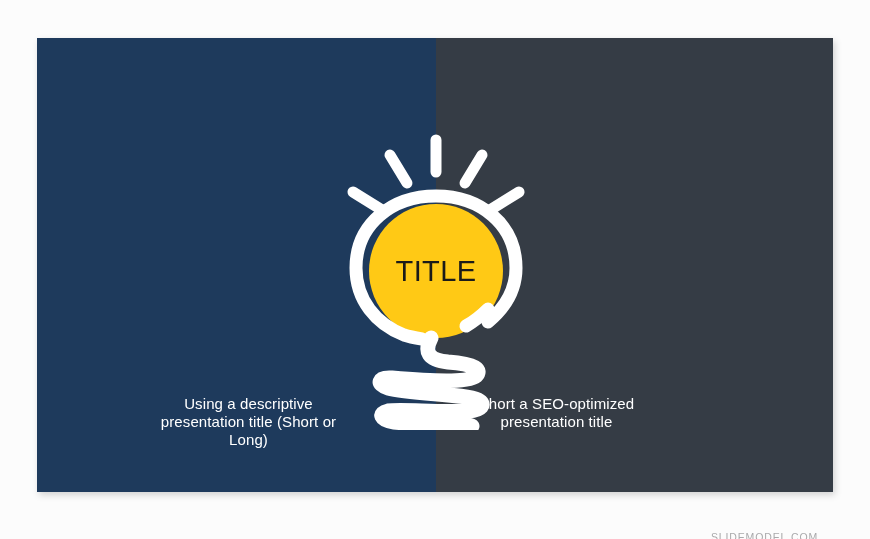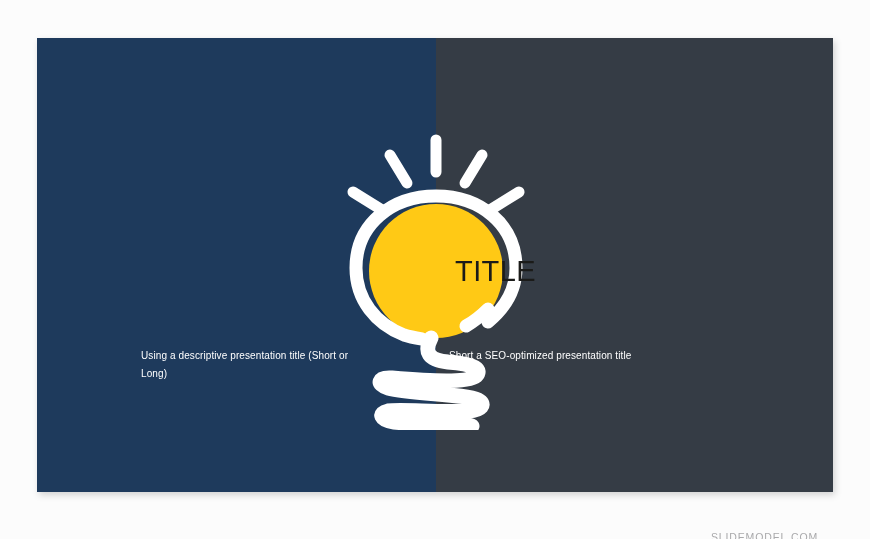--- a/index.html
+++ b/index.html
@@ -31,23 +31,25 @@
     top: 0;
     height: 100%;
   }
   #panel-left  { left: 0;     width: 399px; background: #1e3a5c; }
   #panel-right { left: 399px; width: 397px; background: #353c45; }
 
   
   .caption {
     position: absolute;
     color: #ffffff;
-    font-size: 10px;
+    font-size: 15px;
     line-height: 18px;
+    text-align: center;
     letter-spacing: 0.1px;
+    margin-top: 48px;
   }
   #caption-left {
     left: 104px;
     top: 309px;
     width: 215px;
   }
   #caption-right {
     left: 412px;
     top: 309px;
     width: 215px;
@@ -61,21 +63,21 @@
     width: 200px;
     height: 300px;
   }
   #lightbulb svg { display: block; }
 
   #bulb-title {
     position: absolute;
     left: 0;
     top: 127px;
     width: 200px;
-    text-align: right;
+    text-align: center;
     color: #1b1b19;
     font-size: 29px;
     letter-spacing: 0.4px;
     line-height: 29px;
   }
 
   
   #watermark {
     position: absolute;
     right: 52px;

